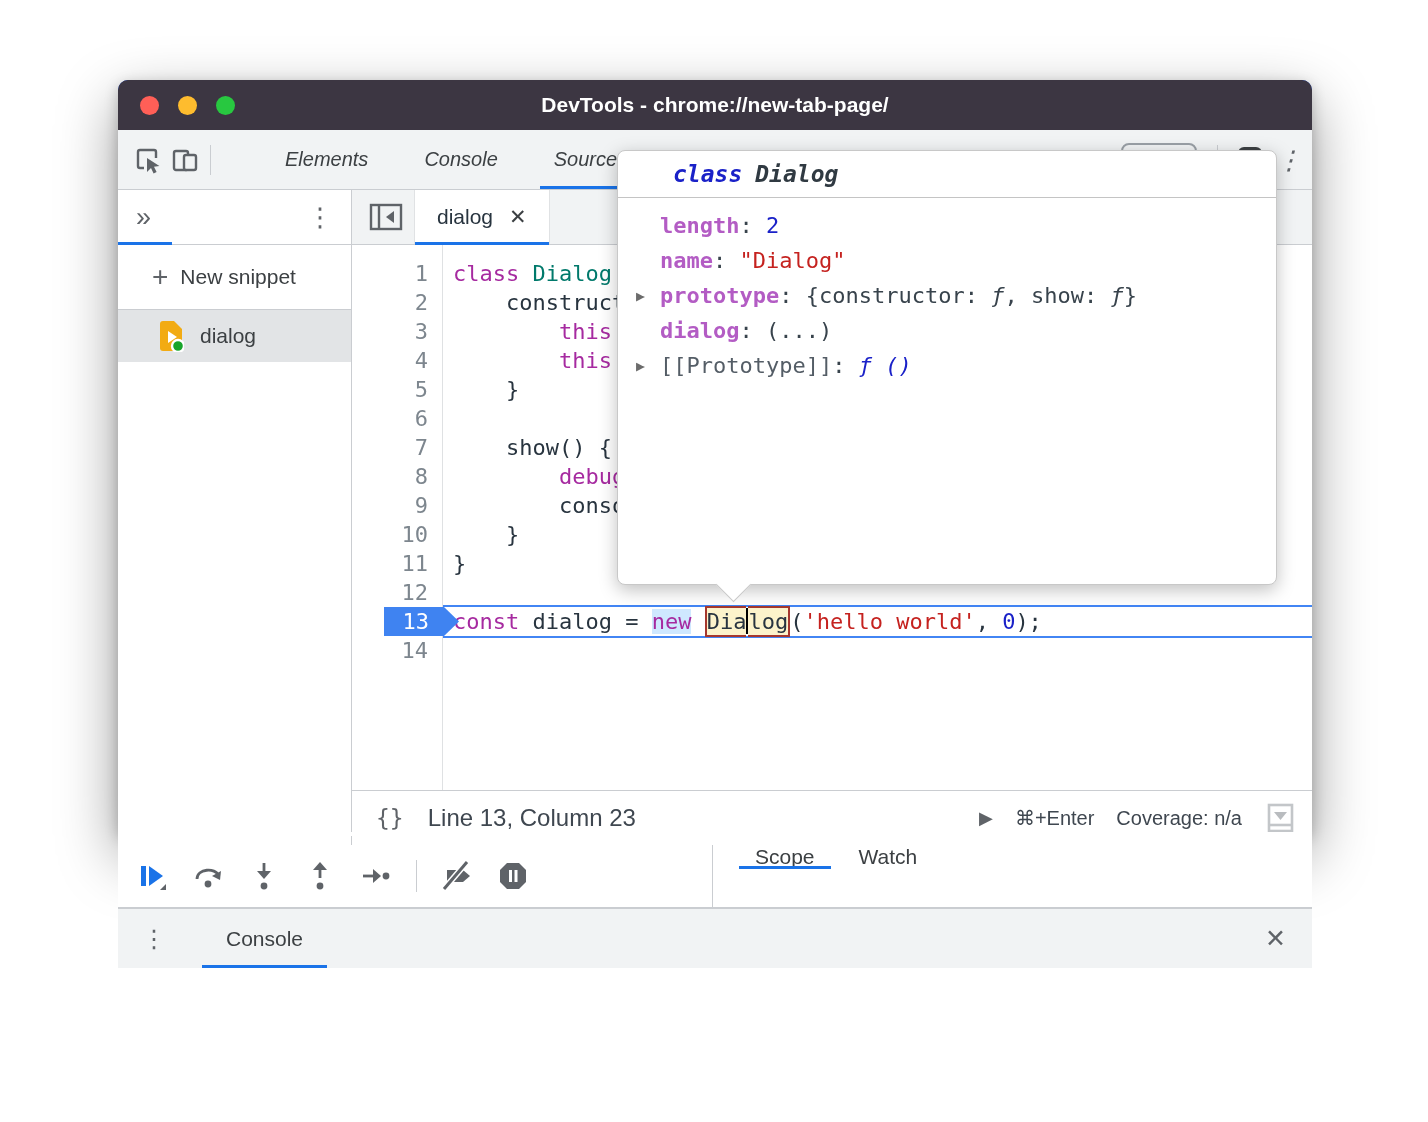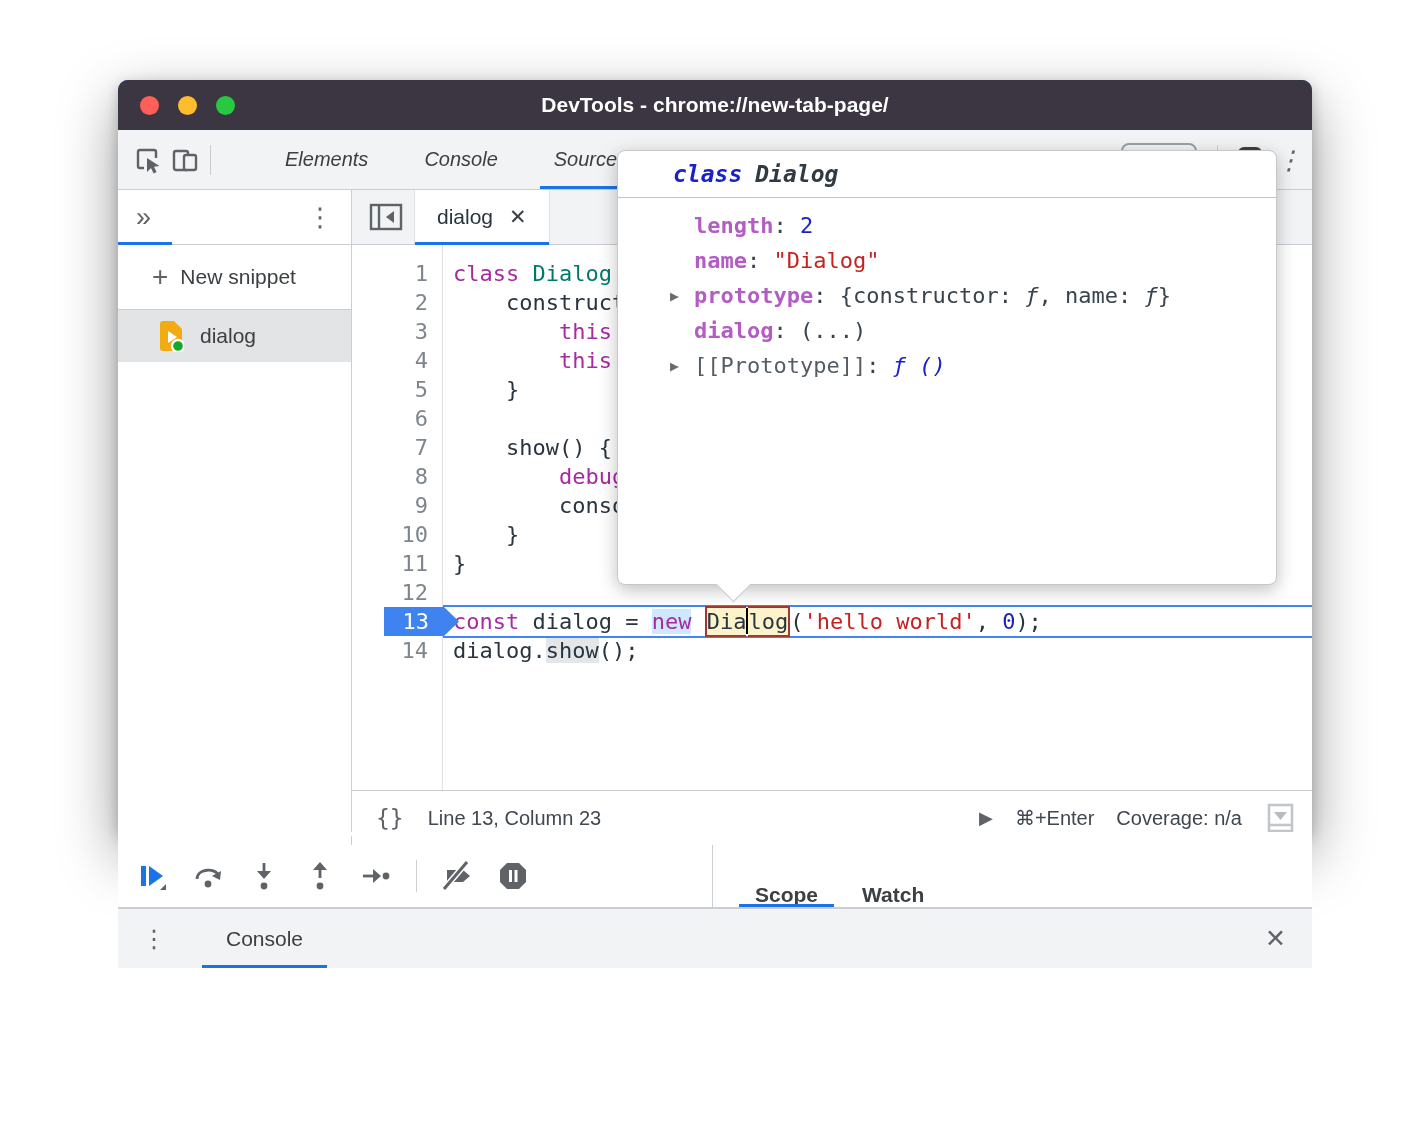--- a/index.html
+++ b/index.html
@@ -76,32 +76,32 @@
   .tok-gray{background:#e4e7e9}
   .box-l{background:#fcf3cb;border:2px solid #a5382e;border-right:none;padding-top:1px;padding-bottom:1px}
   .box-r{background:#fcf3cb;border:2px solid #a5382e;border-left:none;padding-top:1px;padding-bottom:1px}
   .caret-tok{display:inline-block;width:0;border-left:2px solid #000;height:26px;vertical-align:-5px;}
   .exec-line { position:absolute; left:91px; right:0; top:360px; height:33px;
                border-top:2px solid #4285f4; border-bottom:2px solid #4285f4; pointer-events:none; }
 
   .statusbar { position:absolute; left:0; bottom:0; width:100%; height:55px; border-top:1px solid #cacdd1;
                display:flex; align-items:center; padding:0 16px; background:#fff; }
   .sb-brackets { font-family:"DejaVu Sans Mono", monospace; font-size:23px; color:#5f6368; margin:0 24px 0 8px; }
-  .sb-pos { font-size:20px; color:#3f4750; }
+  .sb-pos { font-size:24px; color:#3f4750; }
   .sb-rightgrp { margin-left:auto; display:flex; align-items:center; gap:22px; color:#3f4750; font-size:20px; }
   .sb-play { color:#5f6368; font-size:18px; }
 
   
   .debugbar { position:absolute; left:0; top:765px; width:100%; height:63px; background:#fff;
               border-bottom:1px solid #cacdd1; display:flex; }
   .dbg-left { width:595px; display:flex; align-items:center; gap:24px; padding-left:18px;
               border-right:1px solid #cacdd1; }
   .dbg-btn { width:32px; height:32px; display:flex; align-items:center; justify-content:center; position:relative; }
   .dbg-sep { width:1px; height:32px; background:#cacdd1; }
-  .dbg-right { flex:1; display:flex; align-items:flex-end; padding-left:20px;font-weight:bold; }
+  .dbg-right { flex:1; display:flex; align-items:flex-start; padding-left:20px; }
   .side-tab { padding:0 22px; display:flex; align-items:center; font-size:21px; color:#3c4043; position:relative; }
   .side-tab.active::after { content:""; position:absolute; left:6px; right:6px; bottom:0; height:3px; background:#1a73e8; }
 
   
   .drawer { position:absolute; left:0; top:828px; width:100%; height:60px; background:#f1f3f4;
             border-top:1px solid #cacdd1; display:flex; align-items:center; border-radius:0; }
   .drawer-kebab { margin-left:24px; color:#5f6368; font-size:24px; }
   .drawer-tab { margin-left:36px; height:100%; display:flex; align-items:center; font-size:21px;
                 color:#3c4043; padding:0 24px; position:relative; }
   .drawer-tab::after { content:""; position:absolute; left:0; right:0; bottom:0; height:3px; background:#1a73e8; }
@@ -111,21 +111,21 @@
 
   
   .popup { position:absolute; left:617px; top:150px; width:660px; height:435px; background:#fff;
            border:1px solid #c8c8c8; border-radius:8px; z-index:50;
            box-shadow:0 5px 18px rgba(0,0,0,.25); font-family:"DejaVu Sans Mono", monospace; }
   .popup-caret { position:absolute; left:103px; bottom:-13px; width:25px; height:25px; background:#fff;
                  transform:rotate(45deg); border-right:1px solid #c8c8c8; border-bottom:1px solid #c8c8c8; }
   .popup-header { height:47px; display:flex; align-items:center; padding-left:55px;
                   border-bottom:1px solid #c4c4c4; font-size:23px; font-weight:bold; font-style:italic; }
   .ph-kw { color:#1a21c8; } .ph-name { color:#303a42; margin-left:13px; }
-  .popup-rows { padding-top:10px;margin-left:34px; }
+  .popup-rows { padding-top:10px; }
   .prow { height:35px; line-height:35px; padding-left:18px; font-size:22px; white-space:pre; }
   .arr { display:inline-block; width:24px; color:#6b6b6b; font-size:15px; vertical-align:2px; }
   .pn-prop { color:#b35cc4; font-weight:bold; }
   .pn-meta { color:#545d66; }
   .pcolon { color:#38434c; }
   .pv-pl{color:#38434c} .pv-num{color:#1a21c8} .pv-str{color:#c5221f}
   .pv-link{color:#1a6fe0; text-decoration:underline}
   .pv-fn{font-style:italic; color:#38434c} .pv-fnblue{font-style:italic; color:#1a21c8}
 
   svg { display:block; }
@@ -236,21 +236,20 @@
               <div class="code-row"><span class="tk-pl">        </span><span class="tk-kw">this</span><span class="tk-pl">.p</span></div>
               <div class="code-row"><span class="tk-pl">    }</span></div>
               <div class="code-row"></div>
               <div class="code-row"><span class="tk-pl">    show() {</span></div>
               <div class="code-row"><span class="tk-pl">        </span><span class="tk-kw">debugger</span></div>
               <div class="code-row"><span class="tk-pl">        console</span></div>
               <div class="code-row"><span class="tk-pl">    }</span></div>
               <div class="code-row"><span class="tk-pl">}</span></div>
               <div class="code-row"></div>
               <div class="code-row"><span class="tk-kw">const</span><span class="tk-pl"> dialog = </span><span class="tk-kw tok-sel">new</span><span class="tk-pl"> </span><span class="tk-pl box-l">Dia</span><span class="tk-pl caret-tok"></span><span class="tk-pl box-r">log</span><span class="tk-pl">(</span><span class="tk-str">'hello world'</span><span class="tk-pl">, </span><span class="tk-num">0</span><span class="tk-pl">);</span></div>
-              <div class="code-row"><span class="tk-pl">dialog.</span><span class="tk-pl tok-gray">show</span><span class="tk-pl">();</span></div>
             </div>
         </div>
 
         <div class="statusbar">
           <span class="sb-brackets">{}</span>
           <span class="sb-pos">Line 13, Column 23</span>
           <span class="sb-rightgrp">
             <span class="sb-play">▶</span>
             <span>⌘+Enter</span>
             <span>Coverage: n/a</span>
@@ -336,19 +335,19 @@
   </div>
 
   <div class="popup">
     <div class="popup-header">
       <span class="ph-kw">class</span>
       <span class="ph-name">Dialog</span>
     </div>
     <div class="popup-rows" id="popup-rows">
         <div class="prow"><span class="arr"></span><span class="pn-prop">length</span><span class="pcolon">: </span><span class="pv-num">2</span></div>
         <div class="prow"><span class="arr"></span><span class="pn-prop">name</span><span class="pcolon">: </span><span class="pv-str">"Dialog"</span></div>
-        <div class="prow"><span class="arr">▶</span><span class="pn-prop">prototype</span><span class="pcolon">: </span><span class="pv-pl">{constructor: </span><span class="pv-fn">ƒ</span><span class="pv-pl">, name: </span><span class="pv-fn">ƒ</span><span class="pv-pl">}</span></div>
+        <div class="prow"><span class="arr">▶</span><span class="pn-prop">prototype</span><span class="pcolon">: </span><span class="pv-pl">{constructor: </span><span class="pv-fn">ƒ</span><span class="pv-pl">, show: </span><span class="pv-fn">ƒ</span><span class="pv-pl">}</span></div>
         <div class="prow"><span class="arr"></span><span class="pn-prop">dialog</span><span class="pcolon">: </span><span class="pv-pl">(...)</span></div>
         <div class="prow"><span class="arr">▶</span><span class="pn-meta">[[Prototype]]</span><span class="pcolon">: </span><span class="pv-fnblue">ƒ ()</span></div>
       </div>
     <div class="popup-caret"></div>
   </div>
 </div>
 
 </body></html>

